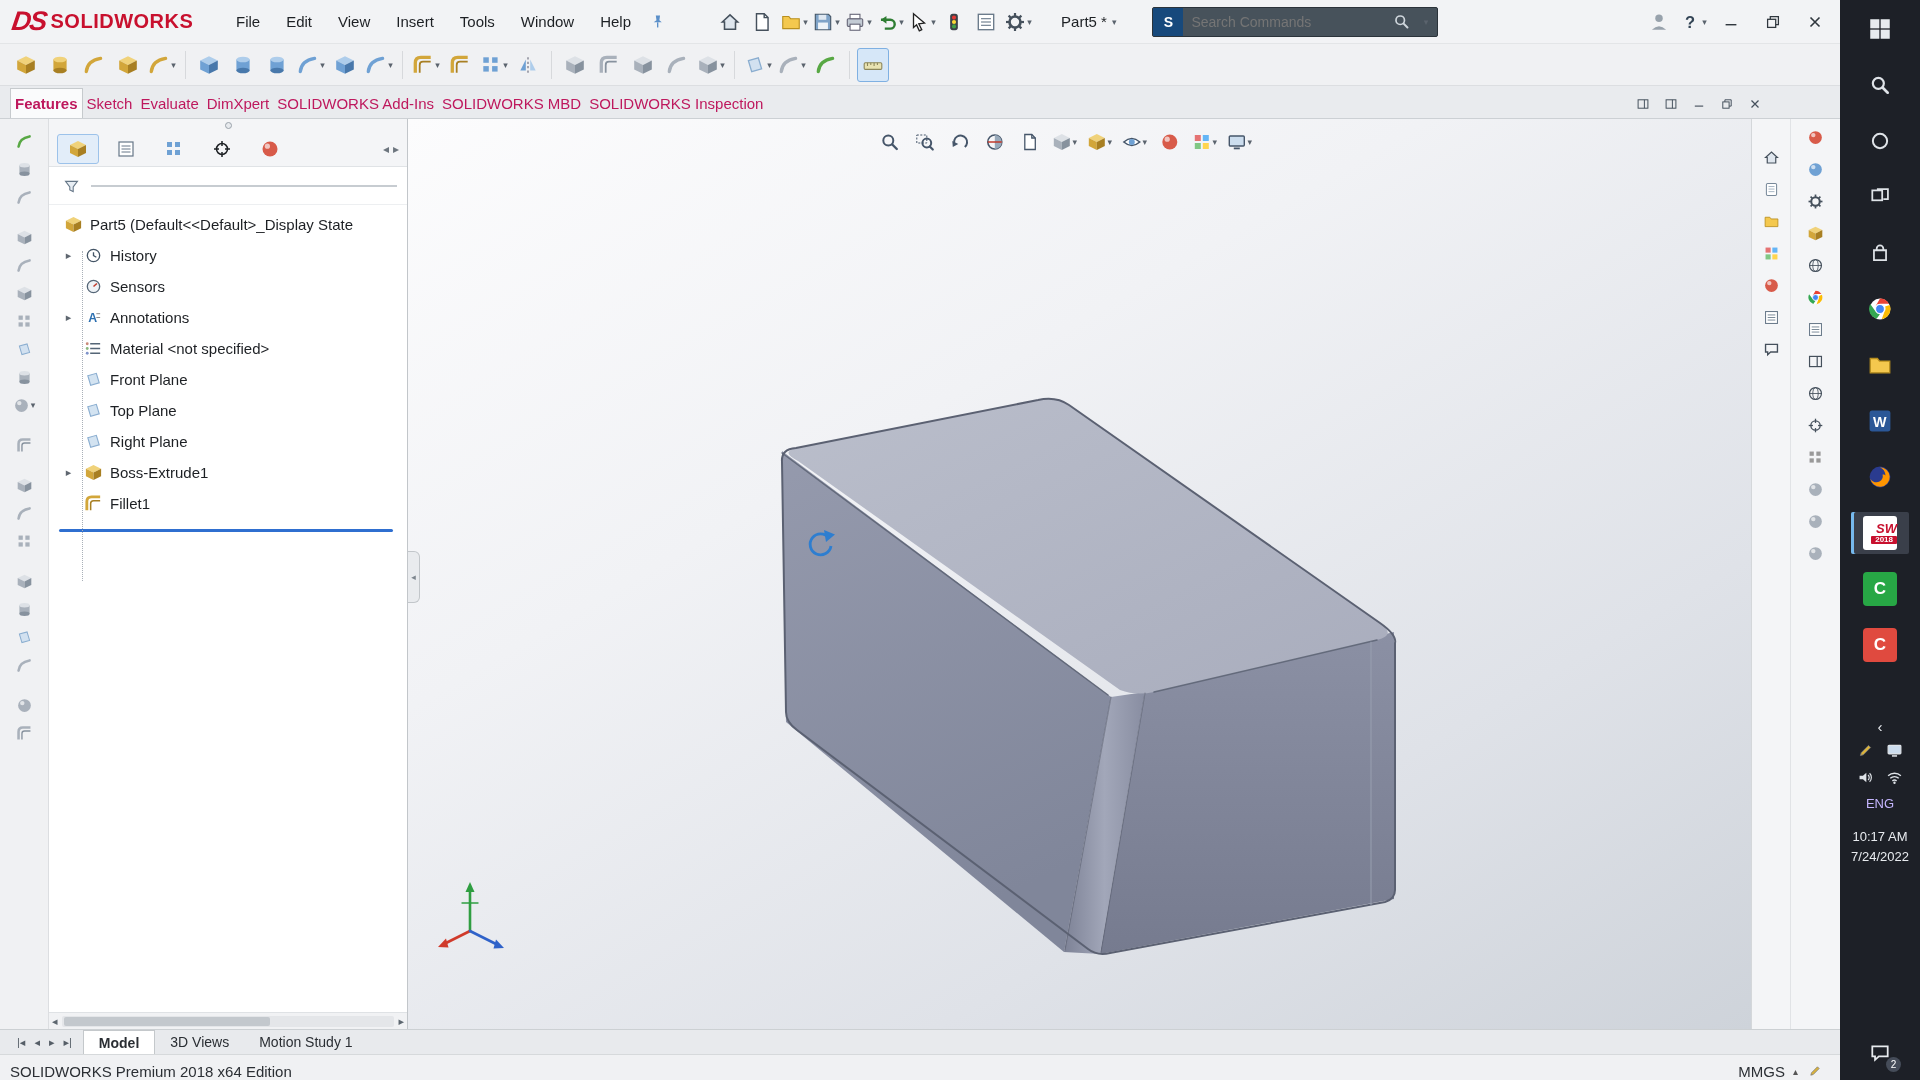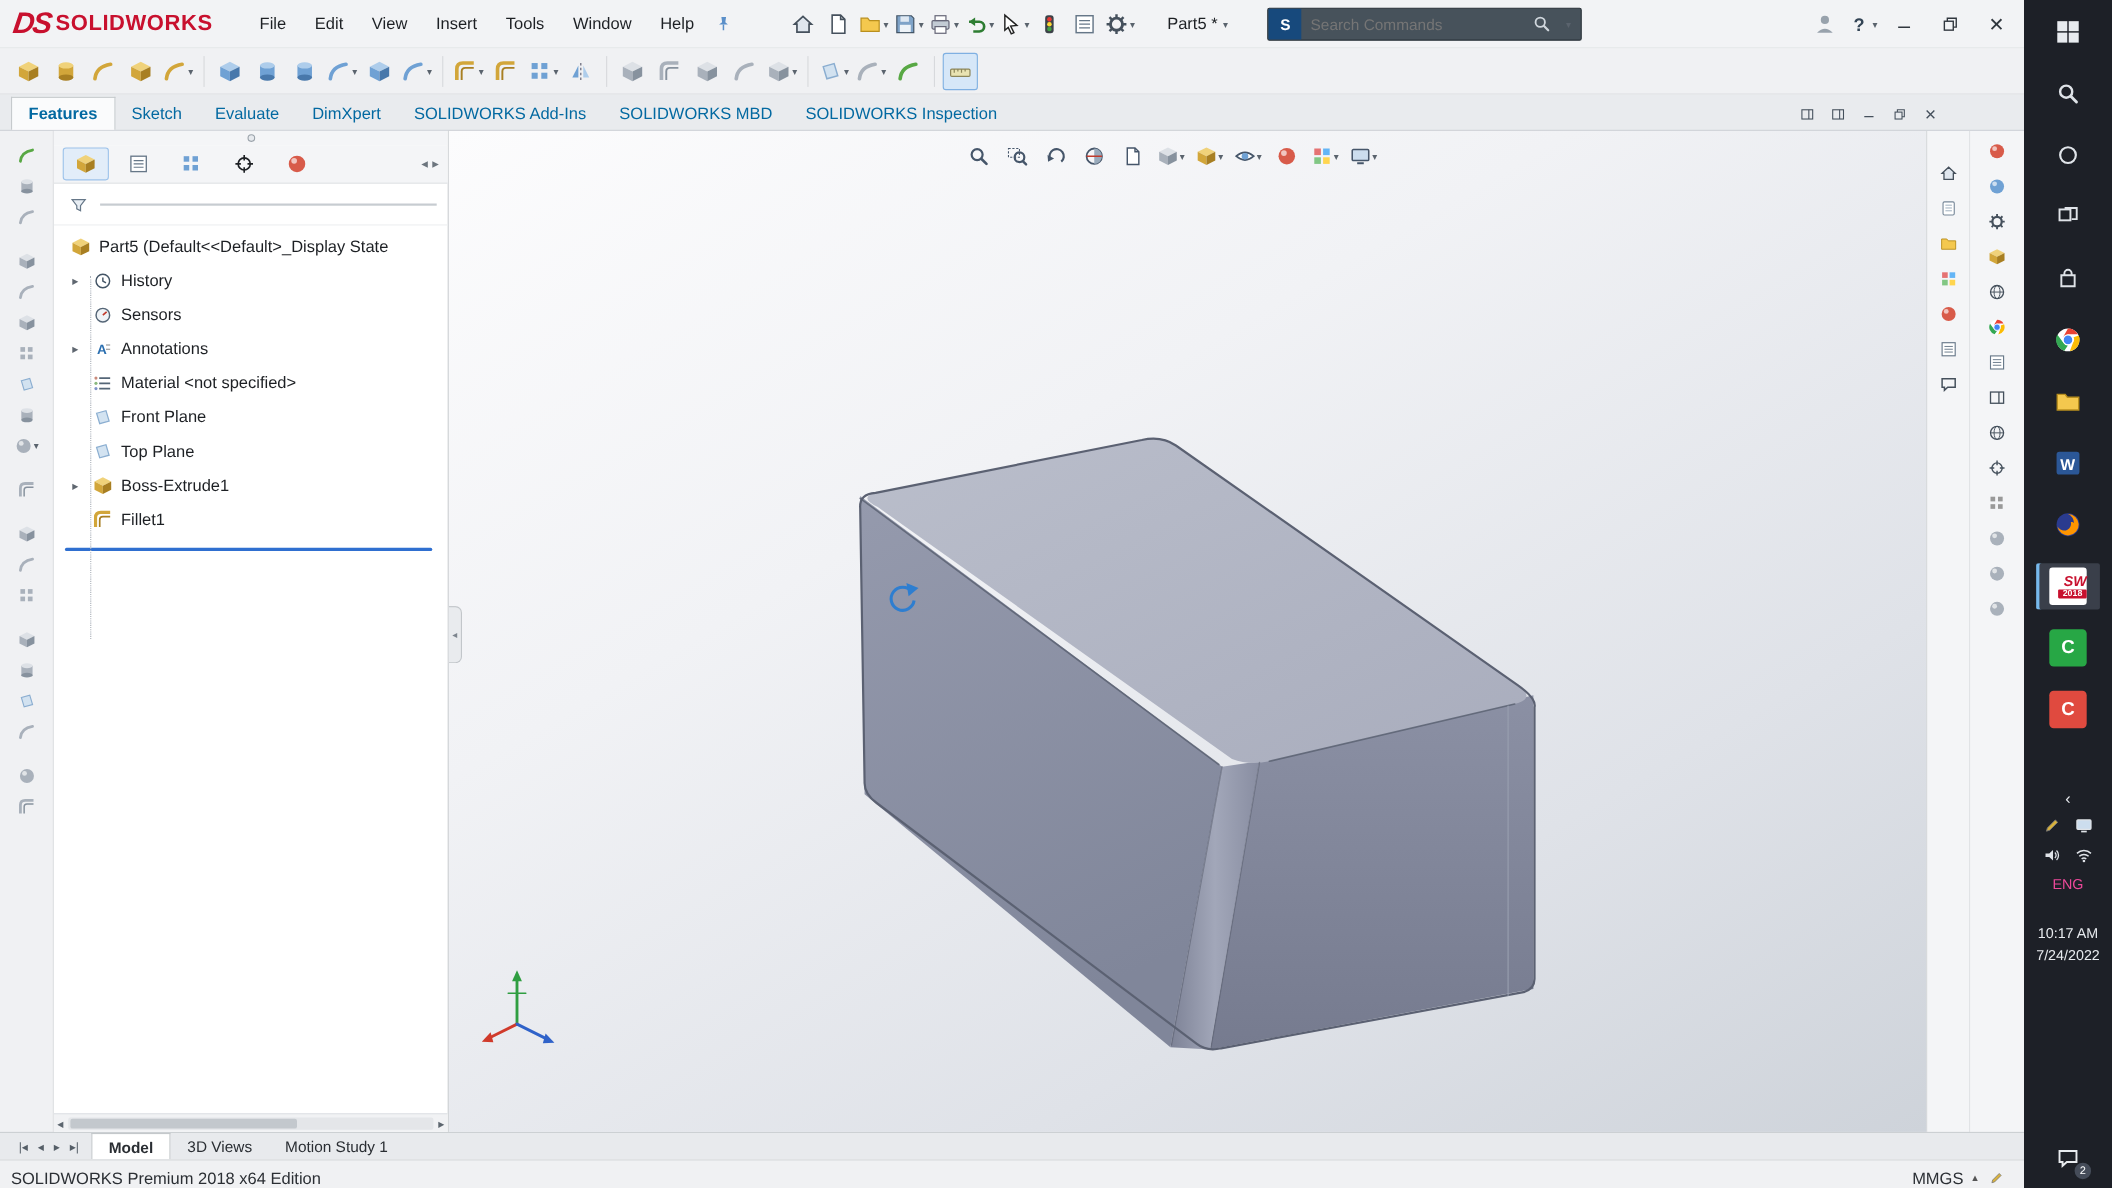--- a/index.html
+++ b/index.html
@@ -32,21 +32,21 @@
 .search .ic{color:#cfd6dc;width:24px}
 .tb-right{margin-left:auto;display:flex;align-items:center;gap:4px}
 .winbtn{width:38px;height:32px;display:flex;align-items:center;justify-content:center;color:#30373e}
 
 .toolbar2{flex:0 0 42px;display:flex;align-items:center;padding:0 10px;background:#f0f1f3;border-bottom:1px solid #dcdee1;gap:2px}
 .tbtn{display:inline-flex;align-items:center;justify-content:center;height:34px;min-width:32px;border-radius:3px;padding:0 2px}
 .tbtn.active{background:#d6e7f8;border:1px solid #7fb0e2}
 .sep{width:1px;height:28px;background:#d7d9dc;margin:0 5px;flex:0 0 1px}
 
 .cmdtabs{flex:0 0 33px;display:flex;align-items:flex-end;background:#e9ebee;padding:0 10px;border-bottom:1px solid #ccd0d4}
-.ctab{padding:6px 15px;font-size:15px;color:#0369a1}
+.ctab{padding:6px 4px;font-size:15px;color:#be185d}
 .ctab.active{background:#fafbfc;border:1px solid #c6cacd;border-bottom:none;font-weight:bold}
 .doccontrols{margin-left:auto;margin-right:66px;display:flex;align-items:center;gap:10px;padding-bottom:5px;color:#3c434b}
 
 .content{flex:1;display:flex;min-height:0}
 .lefttools{flex:0 0 49px;background:#f0f1f3;border-right:1px solid #dcdee1;display:flex;flex-direction:column;align-items:center;padding-top:10px;gap:4px;overflow:hidden}
 .mt{margin-top:12px}
 
 .panel{flex:0 0 359px;background:#fff;border-right:1px solid #c2c6ca;display:flex;flex-direction:column;position:relative}
 .panel-handle{height:13px;display:flex;align-items:center;justify-content:center;background:#f4f5f7}
 .panel-handle i{width:7px;height:7px;border:1px solid #9aa2aa;border-radius:50%;background:#e7eaee}
@@ -90,21 +90,21 @@
 .tk{width:58px;height:42px;display:flex;align-items:center;justify-content:center;border-radius:2px;margin-bottom:14px;position:relative;flex:0 0 42px}
 .tk svg{width:26px;height:26px}
 .tk.small svg{width:22px;height:22px}
 .tk.active{background:#3a3f4a;box-shadow:inset 3px 0 0 #76b9ed}
 .appbadge{width:34px;height:34px;border-radius:4px;display:flex;align-items:center;justify-content:center;font-weight:bold;color:#fff;font-size:17px}
 .swbadge{width:34px;height:34px;background:#fff;border-radius:3px;display:flex;flex-direction:column;align-items:flex-end;justify-content:center;line-height:1}
 .swb-top{color:#c8102e;font-weight:bold;font-size:13px;font-style:italic}
 .swb-year{background:#c8102e;color:#fff;font-size:8px;font-weight:bold;padding:0 4px;margin-top:1px;border-radius:1px}
 .tkrow{display:flex;gap:12px;margin-bottom:10px;color:#dfe3e8}
 .tkrow svg{width:17px;height:17px}
-.tktext{font-size:13px;color:#ec4899;margin-bottom:28px}
+.tktext{font-size:13px;color:#c4b5fd;margin-bottom:16px}
 .tktime{font-size:13px;text-align:center;line-height:1.5;margin-bottom:4px}
 .badge{position:absolute;right:8px;bottom:2px;min-width:15px;height:15px;border-radius:8px;background:#454c59;color:#fff;font-size:10px;display:flex;align-items:center;justify-content:center;padding:0 3px}
 </style>
 </head>
 <body>
 
 <svg width="0" height="0" style="position:absolute">
 <defs>
 <symbol id="s-cube" viewBox="0 0 20 20">
         <polygon points="10,2 18,6 10,10 2,6" fill="var(--a,#ddd)"></polygon>
@@ -847,20 +847,29 @@
         <div class="trow">
           <span class="exp"></span>
           <span class="ic ti">
               <svg viewBox="0 0 20 20">
                 <use href="#s-plane"></use>
               </svg>
             </span>
           <span class="tlabel">Top Plane</span>
         </div>
         <div class="trow">
+          <span class="exp"></span>
+          <span class="ic ti">
+              <svg viewBox="0 0 20 20">
+                <use href="#s-plane"></use>
+              </svg>
+            </span>
+          <span class="tlabel">Right Plane</span>
+        </div>
+        <div class="trow">
           <span class="exp">▸</span>
           <span class="ic ti gold">
               <svg viewBox="0 0 20 20">
                 <use href="#s-cube"></use>
               </svg>
             </span>
           <span class="tlabel">Boss-Extrude1</span>
         </div>
         <div class="trow">
           <span class="exp"></span>

